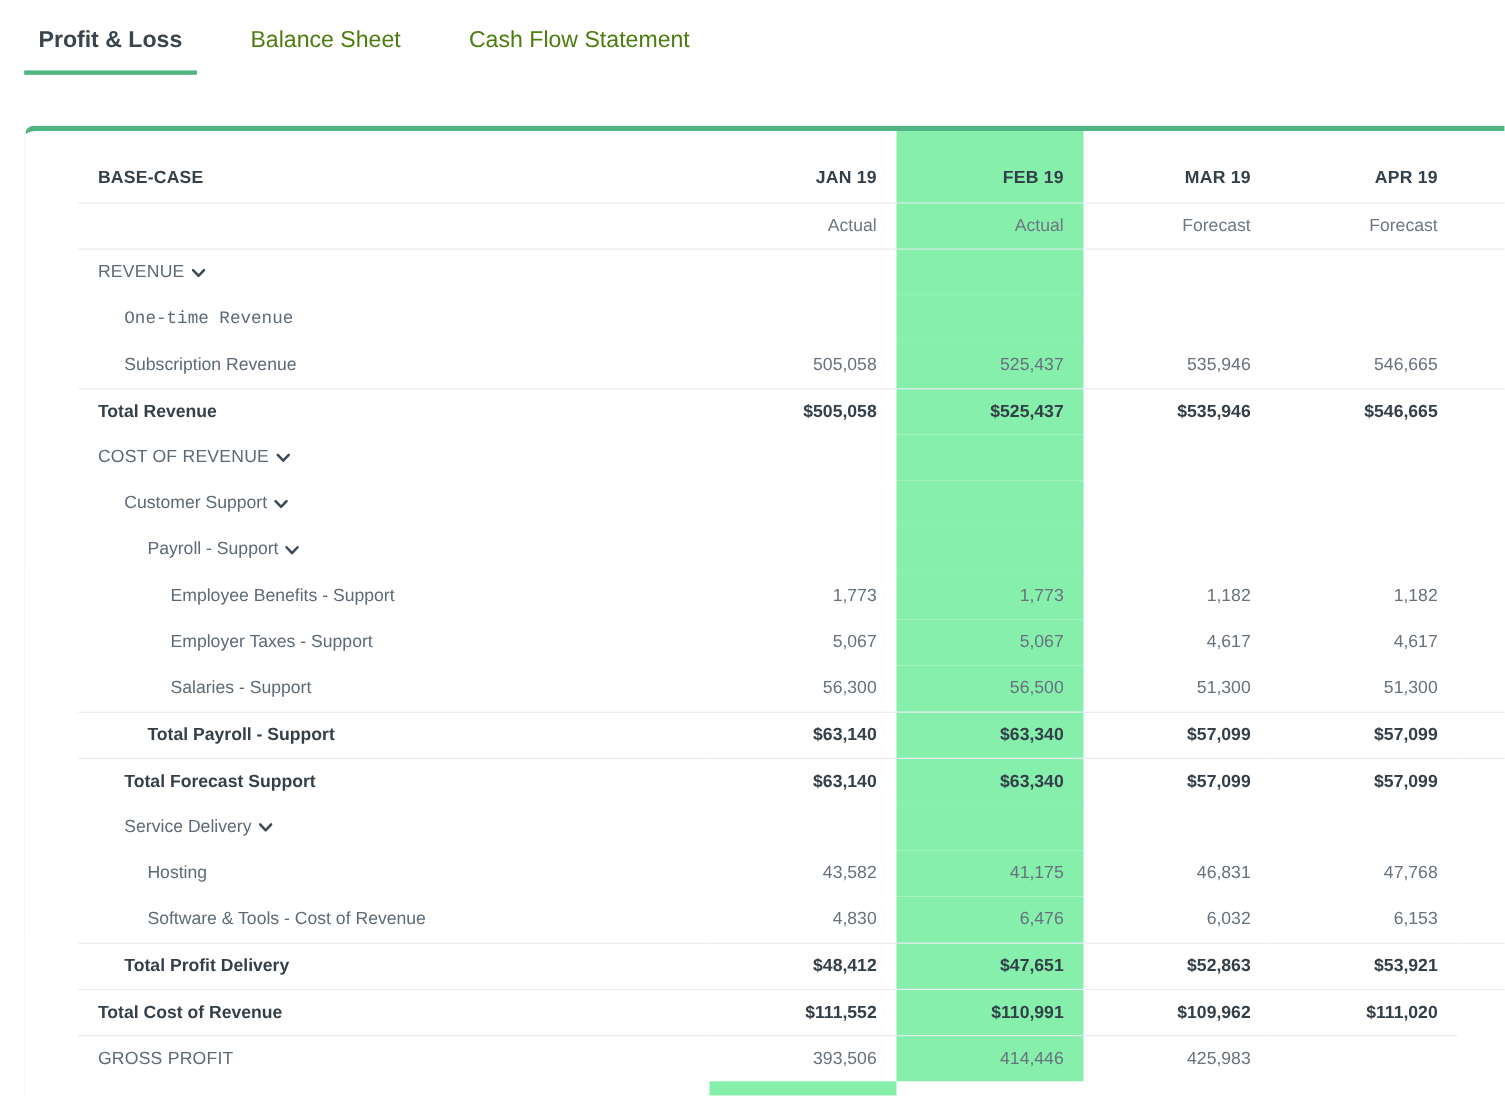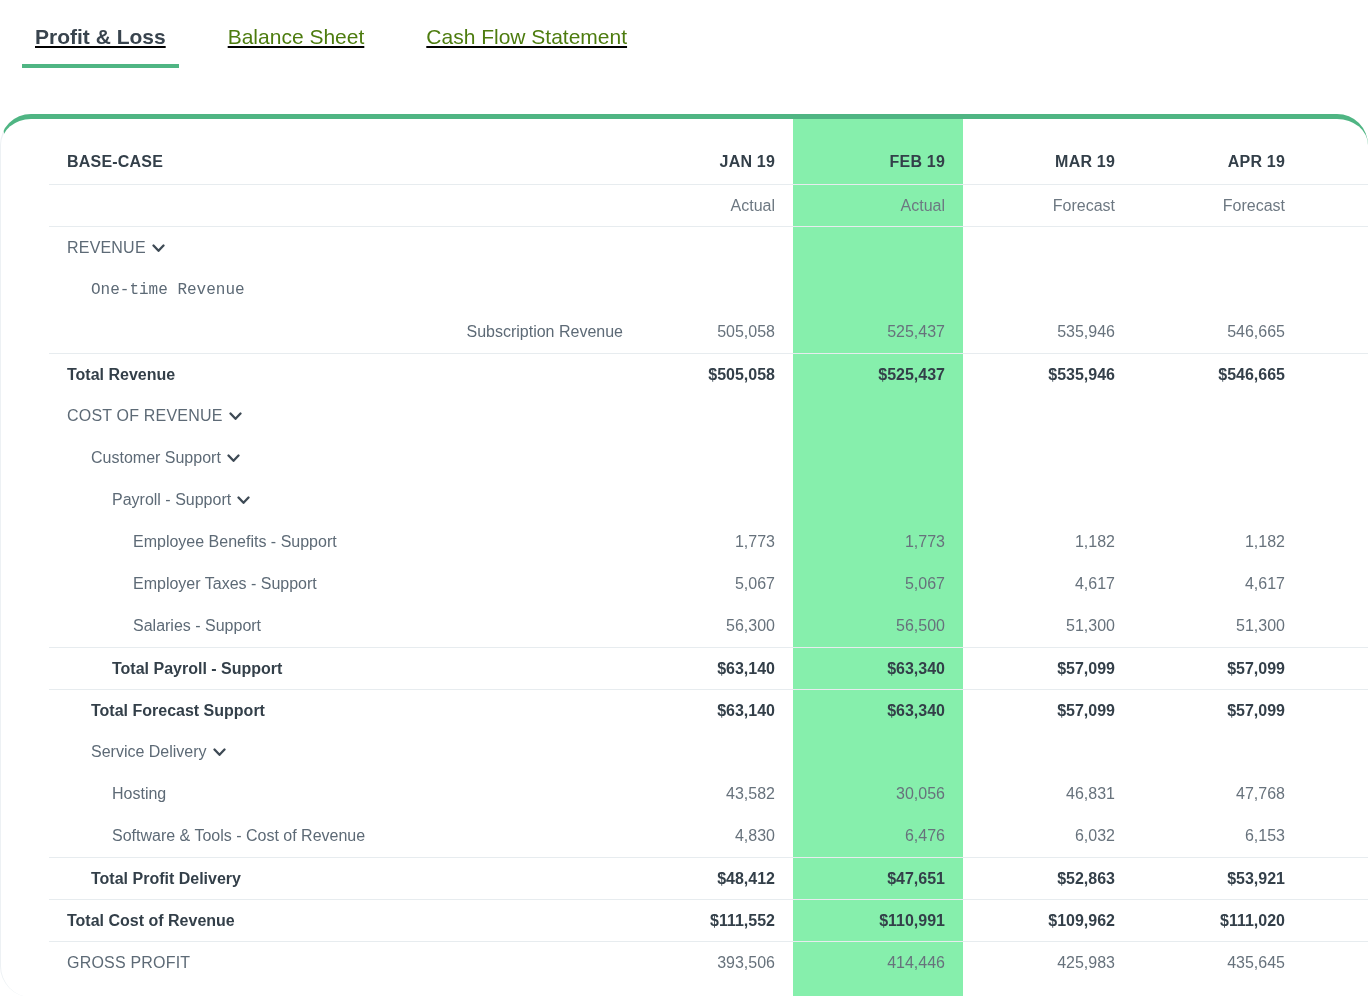--- a/index.html
+++ b/index.html
@@ -1,28 +1,28 @@
 <!DOCTYPE html>
 <html><head>
 <meta charset="utf-8">
 <style>
   * { box-sizing: border-box; margin: 0; padding: 0; }
   html,body { width:1368px; height:996px; background:#ffffff; overflow:hidden;
               font-family:"Liberation Sans","DejaVu Sans",sans-serif; }
 
   
-  .tabs { display:flex; align-items:flex-end; gap:36px; padding:24px 0 0 22px; margin-bottom:46px;text-decoration:underline; }
+  .tabs { display:flex; align-items:flex-end; gap:36px; padding:24px 0 0 22px; margin-bottom:46px; }
   .tab  { font-size:21px; line-height:26px; color:#4d7c0f; padding:0 13px 14px 13px;
           border-bottom:4px solid transparent; cursor:pointer; white-space:nowrap; }
   .tab.active { color:#39444e; font-weight:700; border-bottom-color:#4fb583; }
 
   
-  .card { height:883px; background:#fff;
+  .card { margin-left:22px; height:883px; background:#fff;
           border-top:5px solid #4fb583; border-left:1px solid #edf1f4;
-          border-top-left-radius:10px; overflow:hidden;border-radius:31px; }
+          border-top-left-radius:10px; overflow:hidden; }
 
   
   .grid { display:grid; margin-left:48px;
           grid-template-columns:574px 170px 170px 170px 170px minmax(20px,1fr); }
   .cell { display:flex; align-items:center; height:42px; font-size:16px; color:#67727c; }
   .c-val { justify-content:flex-end; padding-right:18px; }
   .c-label { padding-left:18px; color:#5d6a76; }
   .h1 { height:66px; align-items:flex-end; padding-bottom:13px; }
   .h1.c-label, .month { font-weight:700; color:#333f49; letter-spacing:.2px; }
   .hb { border-bottom:1px solid #e7ecef; }
@@ -77,21 +77,21 @@
       <div class="cell c-val"></div>
       <div class="cell"></div>
       <div class="cell c-label row-item" style="padding-left: 42px; font-family: Liberation Mono, monospace;">
         <span class="lbl">One-time Revenue</span>
       </div>
       <div class="cell c-val"></div>
       <div class="cell c-val hl"></div>
       <div class="cell c-val"></div>
       <div class="cell c-val"></div>
       <div class="cell"></div>
-      <div class="cell c-label row-item" style="padding-left: 42px; justify-content: flex-end;">
+      <div class="cell c-label row-item" style="padding-left: 42px;">
         <span class="lbl">Subscription Revenue</span>
       </div>
       <div class="cell c-val">505,058</div>
       <div class="cell c-val hl">525,437</div>
       <div class="cell c-val">535,946</div>
       <div class="cell c-val">546,665</div>
       <div class="cell"></div>
       <div class="cell c-label row-total bt" style="padding-left: 18px;">
         <span class="lbl">Total Revenue</span>
       </div>
@@ -189,21 +189,21 @@
       </div>
       <div class="cell c-val"></div>
       <div class="cell c-val hl"></div>
       <div class="cell c-val"></div>
       <div class="cell c-val"></div>
       <div class="cell"></div>
       <div class="cell c-label row-item" style="padding-left: 63px;">
         <span class="lbl">Hosting</span>
       </div>
       <div class="cell c-val">43,582</div>
-      <div class="cell c-val hl">30,056</div>
+      <div class="cell c-val hl">41,175</div>
       <div class="cell c-val">46,831</div>
       <div class="cell c-val">47,768</div>
       <div class="cell"></div>
       <div class="cell c-label row-item" style="padding-left: 63px;">
         <span class="lbl">Software &amp; Tools - Cost of Revenue</span>
       </div>
       <div class="cell c-val">4,830</div>
       <div class="cell c-val hl">6,476</div>
       <div class="cell c-val">6,032</div>
       <div class="cell c-val">6,153</div>
@@ -223,21 +223,20 @@
       <div class="cell c-val v-total hl bt">$110,991</div>
       <div class="cell c-val v-total bt">$109,962</div>
       <div class="cell c-val v-total bt">$111,020</div>
       <div class="cell bt"></div>
       <div class="cell c-label row-section bt" style="padding-left: 18px;">
         <span class="lbl">GROSS PROFIT</span>
       </div>
       <div class="cell c-val bt">393,506</div>
       <div class="cell c-val hl bt">414,446</div>
       <div class="cell c-val bt">425,983</div>
-      <div class="cell c-val bt">435,645</div>
       <div class="cell bt"></div>
       <div class="cell spacer"></div>
       <div class="cell spacer"></div>
       <div class="cell spacer hl"></div>
       <div class="cell spacer"></div>
       <div class="cell spacer"></div>
       <div class="cell spacer"></div>
     </div>
 </section>
 

